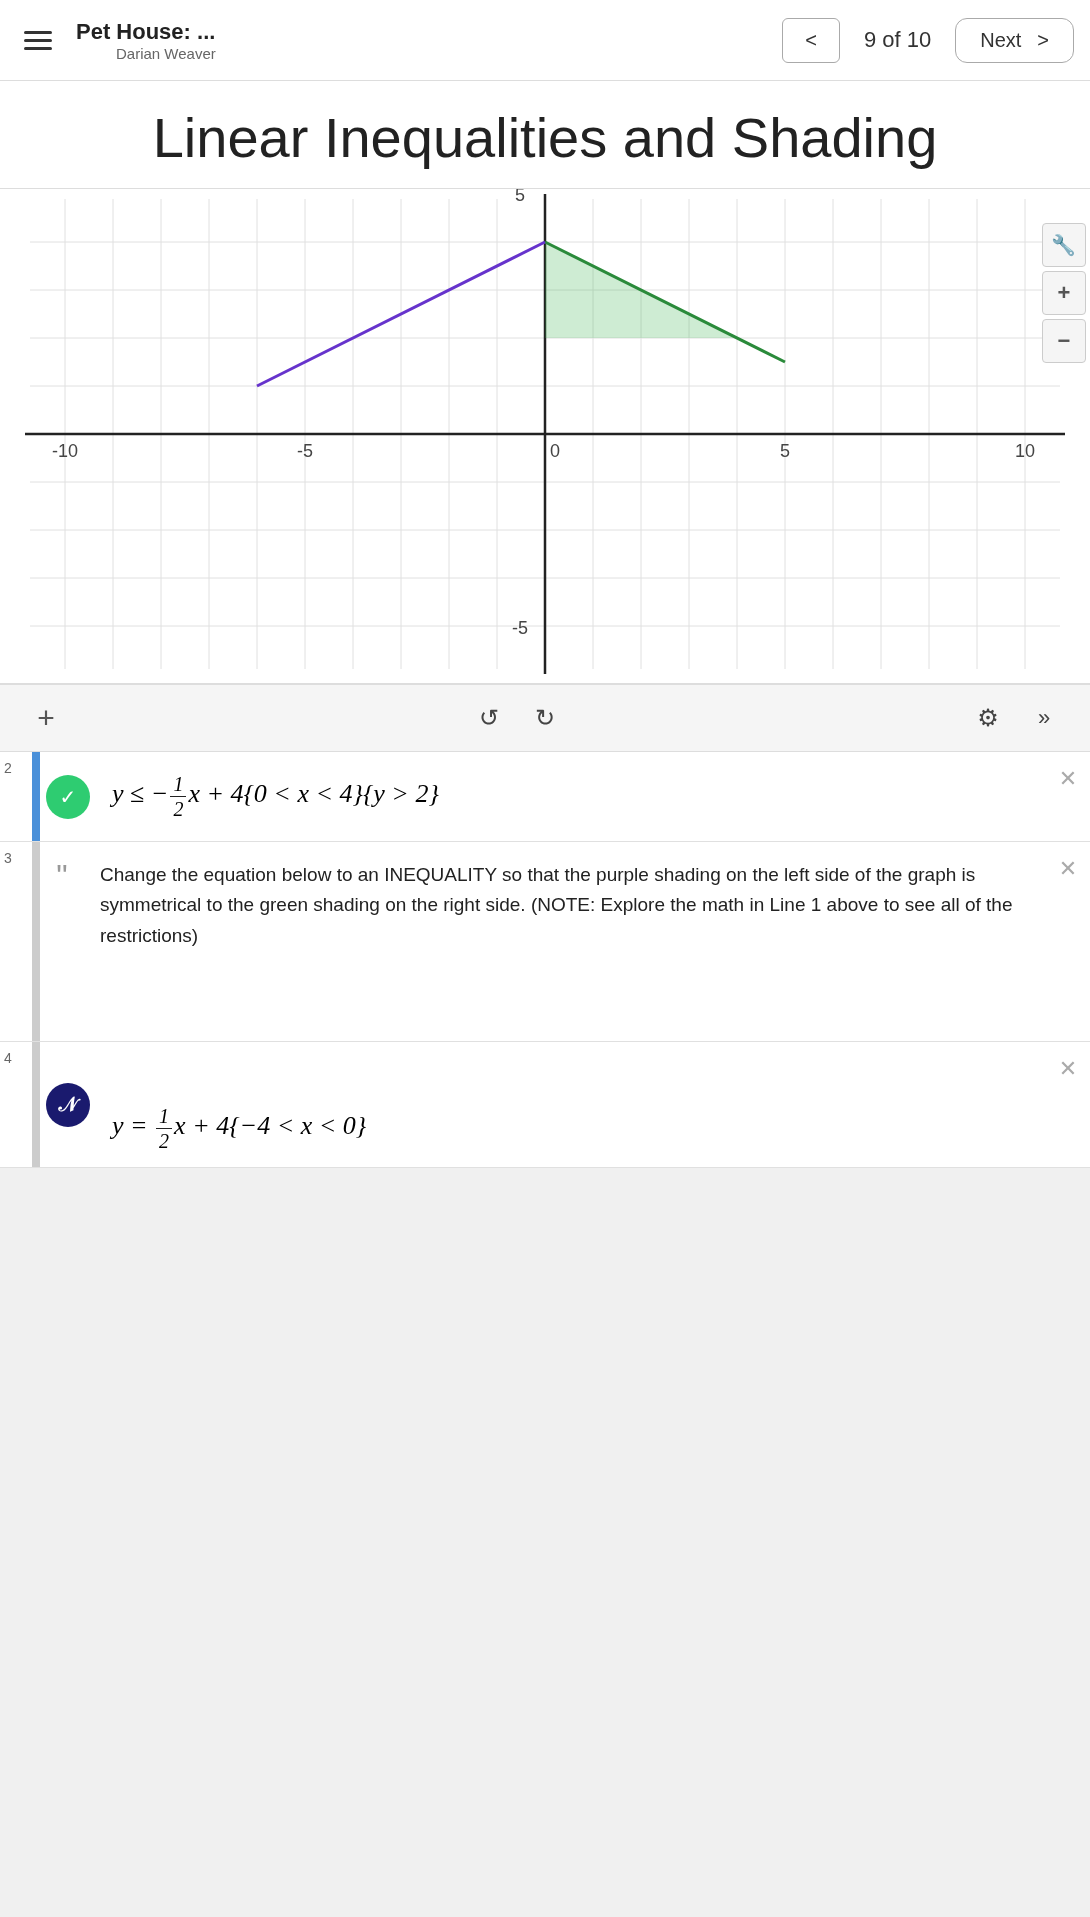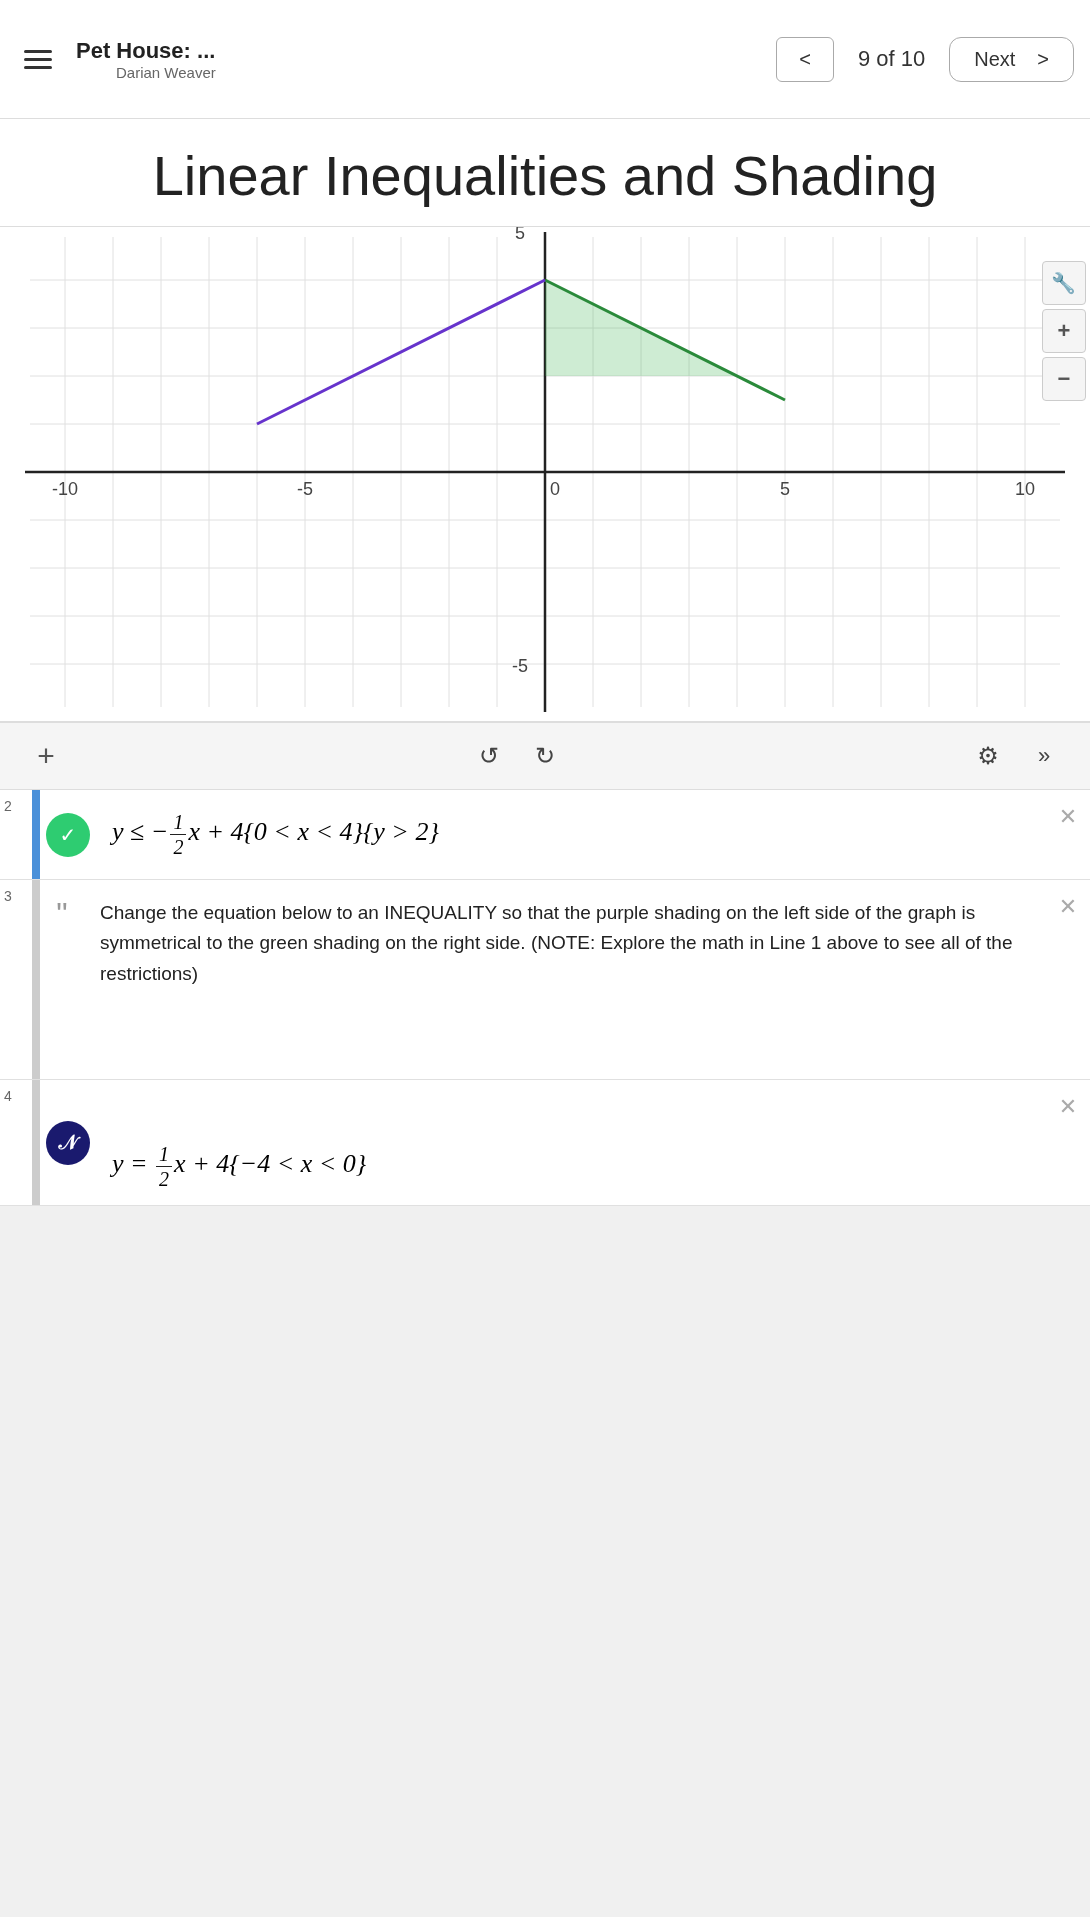--- a/index.html
+++ b/index.html
@@ -12,21 +12,21 @@
     }
 
     
     .header {
       display: flex;
       align-items: center;
       background: #fff;
       padding: 10px 16px;
       border-bottom: 1px solid #ddd;
       gap: 16px;
-      height: 119px;
+      height: 81px;
     }
     .hamburger-icon {
       display: flex;
       flex-direction: column;
       gap: 5px;
       cursor: pointer;
       padding: 8px;
     }
     .hamburger-icon span {
       display: block;
@@ -59,21 +59,21 @@
     }
     .nav-counter {
       font-size: 22px;
       color: #333;
       padding: 0 8px;
       white-space: nowrap;
     }
     .next-btn {
       display: flex;
       align-items: center;
-      gap: 22px;
+      gap: 16px;
       border: 1.5px solid #aaa;
       background: #fff;
       border-radius: 12px;
       padding: 10px 24px;
       font-size: 20px;
       cursor: pointer;
       color: #333;
     }
 
     

